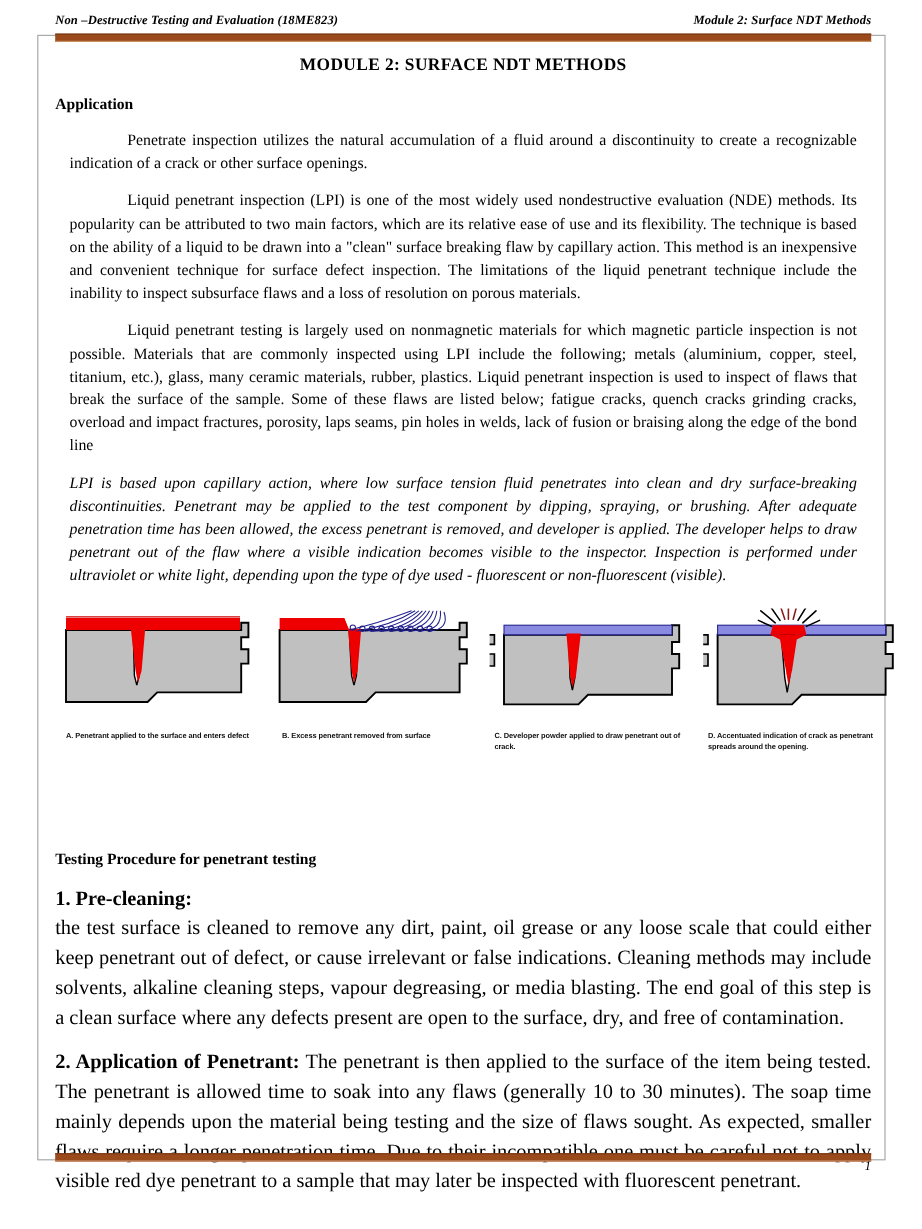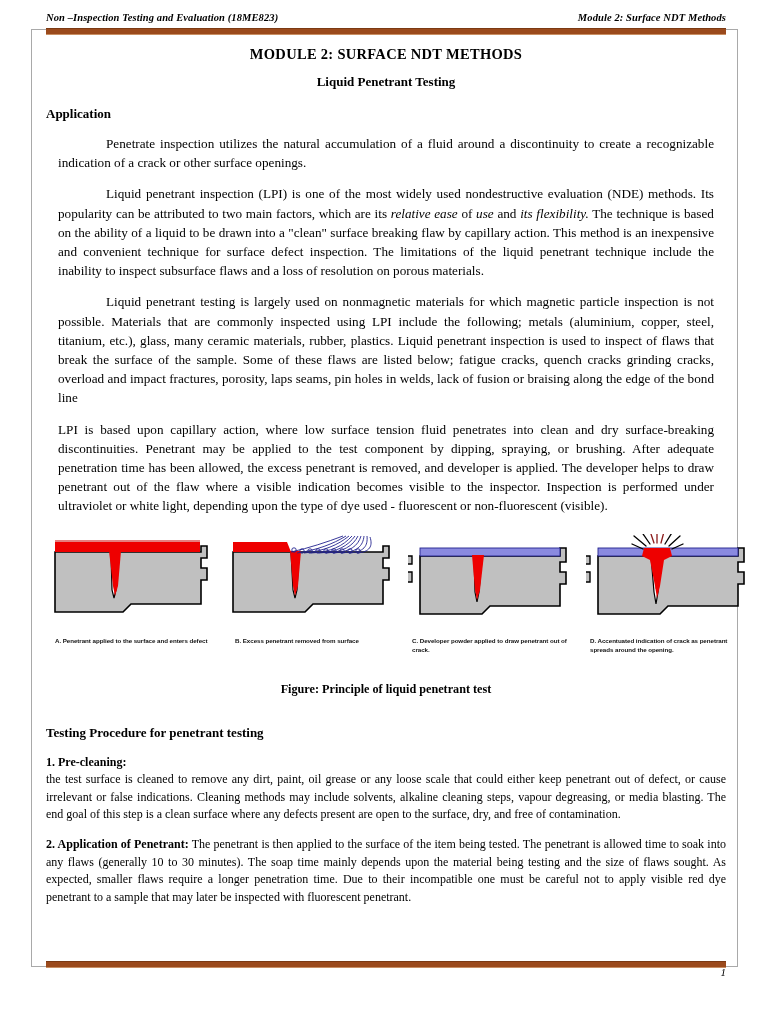--- a/index.html
+++ b/index.html
@@ -99,22 +99,22 @@
     margin: 16px 0 2px 0;
   }
   p.body-par {
     font-size: 13.2px;
     line-height: 1.455;
     margin: 12px;
     text-align: justify;
     text-indent: 0;
   }
   p.body-par.indent { text-indent: 48px; }
-  p.body-par.gap { margin-top: 11px; }
-  .italic { font-style: italic; }
+  p.body-par.gap { margin-top: 11px; font-style: italic; }
+  .italic { }
 
   
   #figure-block {
     margin-top: 18px;
     position: relative;
     height: 175px;
   }
   .fig-panel {
     position: absolute;
     top: 0;
@@ -134,45 +134,44 @@
     top: 148px;
     left: 0;
     width: 680px;
     text-align: center;
     font-size: 12.2px;
     font-weight: bold;
   }
 
   
   p.step-par {
-    font-size: 12px;
+    font-size: 17px;
     line-height: 1.455;
     margin: 0;
     text-align: justify;
   }
   .step-head {
     font-weight: bold;
   }
   p.step-spaced { margin-top: 13px; }
 </style>
 </head>
 <body>
 
 <div id="page-frame"></div>
 
 <div id="running-head">
-  <span>Non –Inspection Testing and Evaluation (18ME823)</span>
+  <span>Non –Destructive Testing and Evaluation (18ME823)</span>
   <span>Module 2: Surface NDT Methods</span>
 </div>
 <div id="header-rule"></div>
 
 <div id="content">
 
   <h1 class="doc-title">MODULE 2:  SURFACE NDT METHODS</h1>
-  <h2 class="doc-subtitle">Liquid Penetrant Testing</h2>
 
   <h3 class="section-head">Application</h3>
 
   <p class="body-par indent">Penetrate inspection utilizes the natural accumulation of a fluid around a discontinuity to create a recognizable indication of a crack or other surface openings.</p>
 
   <p class="body-par indent"><span>Liquid penetrant inspection (LPI) is one of the most widely used nondestructive evaluation (NDE) methods. Its popularity can be attributed to two main factors, which are its </span><span class="italic">relative ease</span><span> of </span><span class="italic">use</span><span> and </span><span class="italic">its flexibility.</span><span> The technique is based on the ability of a liquid to be drawn into a "clean" surface breaking flaw by capillary action. This method is an inexpensive and convenient technique for surface defect inspection. The limitations of the liquid penetrant technique include the inability to inspect subsurface flaws and a loss of resolution on porous materials.</span></p>
 
   <p class="body-par indent">Liquid penetrant testing is largely used on nonmagnetic materials for which magnetic particle inspection is not possible. Materials that are commonly inspected using LPI include the following; metals (aluminium, copper, steel, titanium, etc.), glass, many ceramic materials, rubber, plastics. Liquid penetrant inspection is used to inspect of flaws that break the surface of the sample. Some of these flaws are listed below; fatigue cracks, quench cracks grinding cracks, overload and impact fractures, porosity, laps seams, pin holes in welds, lack of fusion or braising along the edge of the bond line</p>
 
 
@@ -297,24 +296,23 @@
     </div>
     <div class="panel-caption" style="left:366px; top:103px; width:160px;">
       <span class="lbl">C.</span>
       <span>Developer powder applied to draw penetrant out of crack.</span>
     </div>
     <div class="panel-caption" style="left:544px; top:103px; width:155px;">
       <span class="lbl">D.</span>
       <span>Accentuated indication of crack as penetrant spreads around the opening.</span>
     </div>
 
-    <div id="figure-caption">Figure: Principle of liquid penetrant test</div>
   </div>
 
-  <h3 class="section-head" style="margin-top:16px;">Testing Procedure for penetrant testing</h3>
+  <h3 class="section-head" style="margin-top:26px;">Testing Procedure for penetrant testing</h3>
 
   <p class="step-par step-spaced">
     <span class="step-head">1. Pre-cleaning:</span>
   </p>
   <p class="step-par">the test surface is cleaned to remove any dirt, paint, oil grease or any loose scale that could either keep penetrant out of defect, or cause irrelevant or false indications. Cleaning methods may include solvents, alkaline cleaning steps, vapour degreasing, or media blasting. The end goal of this step is a clean surface where any defects present are open to the surface, dry, and free of contamination.</p>
 
   <p class="step-par step-spaced"><span class="step-head">2. Application of Penetrant:</span><span> The penetrant is then applied to the surface of the item being tested. The penetrant is allowed time to soak into any flaws (generally 10 to 30 minutes). The soap time mainly depends upon the material being testing and the size of flaws sought. As expected, smaller flaws require a longer penetration time. Due to their incompatible one must be careful not to apply visible red dye penetrant to a sample that may later be inspected with fluorescent penetrant.</span></p>
 
 </div>
 

